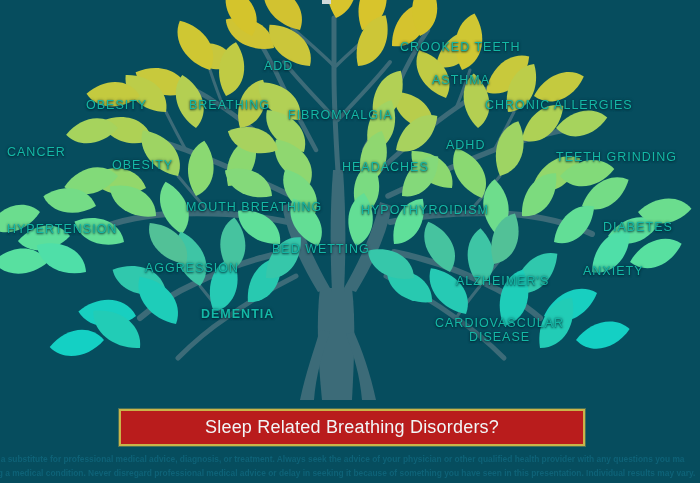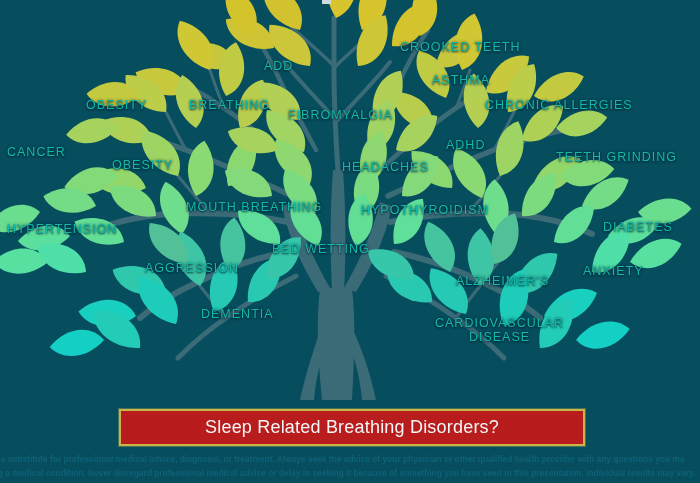--- a/index.html
+++ b/index.html
@@ -260,21 +260,21 @@
       <div class="label" style="left: 342px; top: 160px;">HEADACHES</div>
       <div class="label" style="left: 556px; top: 150px;">TEETH GRINDING</div>
       <div class="label" style="left: 186px; top: 200px;">MOUTH BREATHING</div>
       <div class="label" style="left: 361px; top: 203px;">HYPOTHYROIDISM</div>
       <div class="label" style="left: 7px; top: 222px;">HYPERTENSION</div>
       <div class="label" style="left: 272px; top: 242px; text-align: right;">BED WETTING</div>
       <div class="label" style="left: 573px; top: 220px; padding-left: 30px;">DIABETES</div>
       <div class="label" style="left: 145px; top: 261px;">AGGRESSION</div>
       <div class="label" style="left: 456px; top: 274px;">ALZHEIMER'S</div>
       <div class="label" style="left: 583px; top: 264px;">ANXIETY</div>
-      <div class="label" style="left: 201px; top: 307px;">DEMENTIA</div>
+      <div class="label" style="left: 201px; top: 307px; font-weight: bold;">DEMENTIA</div>
       <div class="label two-line" style="left: 435px; top: 316px;">CARDIOVASCULAR<br>DISEASE</div>
     </div>
 
   <div id="title-box">
     <span id="title-text">Sleep Related Breathing Disorders?</span>
   </div>
 
   <div id="disclaimer">
     <div class="disc-line" id="disc-line-1">nded to be a substitute for professional medical advice, diagnosis, or treatment. Always seek the advice of your physician or other qualified health provider with any questions you ma</div>
     <div class="disc-line" id="disc-line-2">rding a medical condition. Never disregard professional medical advice or delay in seeking it because of something you have seen in this presentation. Individual results may vary.</div>

